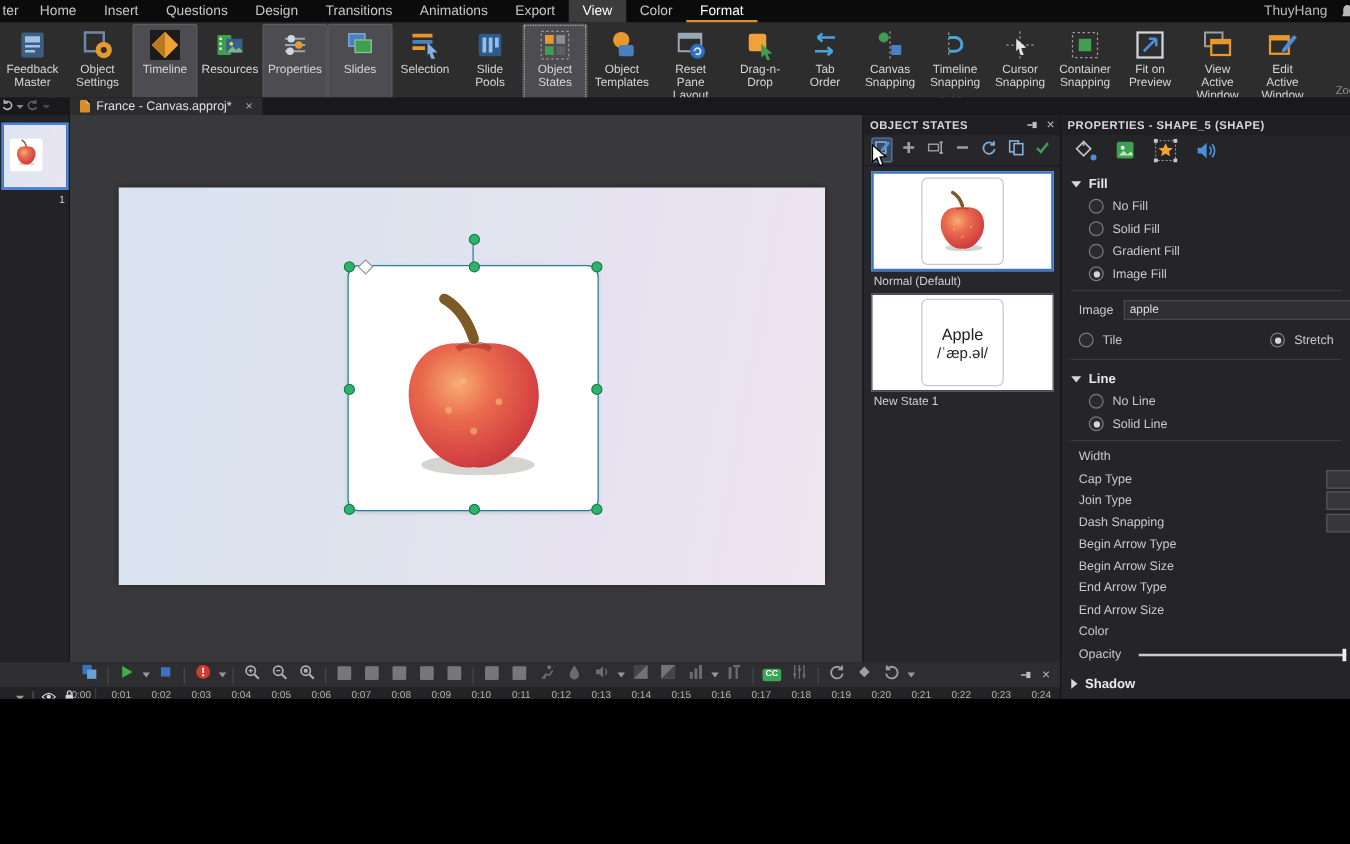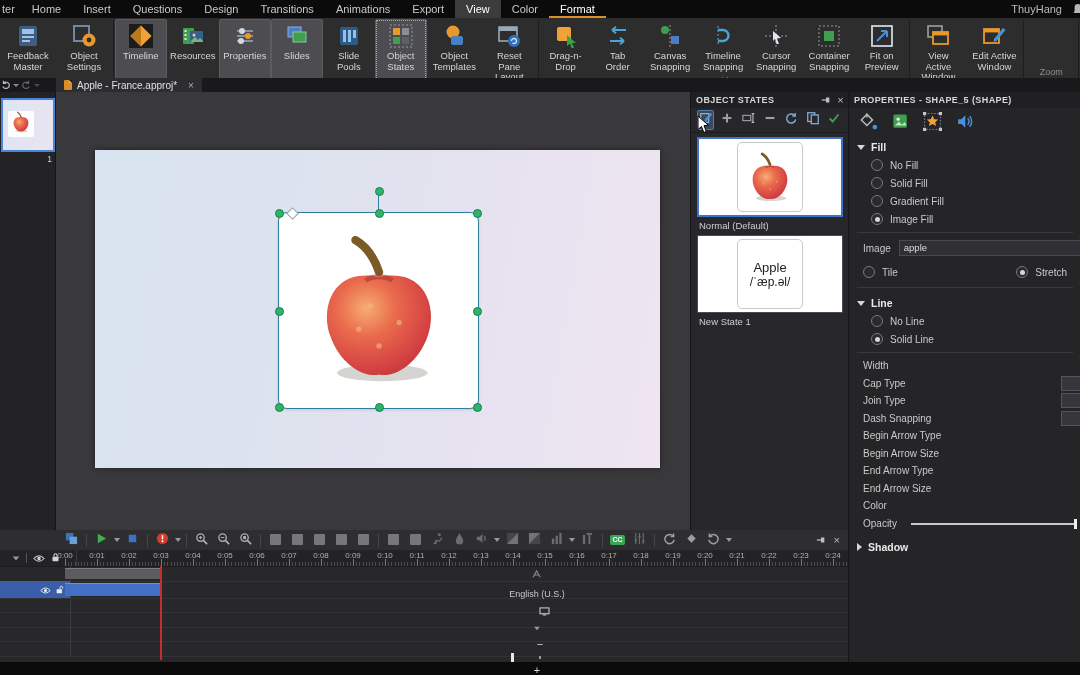--- a/index.html
+++ b/index.html
@@ -1,16 +1,16 @@
 <!DOCTYPE html>
 <html><head>
 <meta charset="utf-8">
 <style>
   html,body{margin:0;padding:0;background:#000;}
-  #app{position:relative;width:1080px;height:675px;overflow:hidden;background:#2d2d2d;
+  #app{position:relative;width:1080px;height:559px;overflow:hidden;background:#2d2d2d;
        font-family:"Liberation Sans","DejaVu Sans",sans-serif;color:#cfcfcf;
        -webkit-font-smoothing:antialiased;}
   
   .menubar{position:absolute;left:0;top:0;width:1080px;height:18px;background:#0b0b0b;
            display:flex;align-items:stretch;font-size:11px;color:#c8c8c8;}
   .menubar .mitem{padding:0 11px;line-height:18px;white-space:nowrap;cursor:default;}
   .menubar .mitem.partial{padding:0 6px 0 2px;}
   .menubar .mitem.active{background:#3c3c3c;color:#fff;}
   .menubar .mitem.contextual{color:#fff;box-shadow:inset 0 -2px 0 #d98e2b;}
   .menubar .user{margin-left:auto;padding:0 10px;line-height:18px;color:#bbb;}
@@ -230,20 +230,29 @@
           </div>
           <div class="rbtn pressed">
             <span class="ricon"><svg viewBox="0 0 26 26">
                 <rect x="4" y="4" width="13" height="10" fill="#4a7fc1" stroke="#8ab0dd"></rect>
                 <rect x="9" y="9" width="13" height="10" fill="#3f9e4f" stroke="#8cc79a"></rect>
               </svg></span>
             <span class="rlabel">Slides</span>
           </div>
           <div class="rbtn">
             <span class="ricon"><svg viewBox="0 0 26 26">
+                <rect x="3" y="4" width="16" height="3" fill="#e8992c"></rect>
+                <rect x="3" y="9" width="16" height="3" fill="#4a7fc1"></rect>
+                <rect x="3" y="14" width="10" height="3" fill="#e8992c"></rect>
+                <path d="M15 11 L23 19 L19 19 L21 24 L18 24 L16.5 19.5 L15 21 Z" fill="#7fb3e8"></path>
+              </svg></span>
+            <span class="rlabel">Selection</span>
+          </div>
+          <div class="rbtn">
+            <span class="ricon"><svg viewBox="0 0 26 26">
                 <rect x="4" y="4" width="18" height="18" rx="2" fill="#2f5a86"></rect>
                 <rect x="7" y="7" width="3" height="12" fill="#8fc1ea"></rect>
                 <rect x="12" y="7" width="3" height="12" fill="#8fc1ea"></rect>
                 <rect x="17" y="7" width="3" height="8" fill="#8fc1ea"></rect>
               </svg></span>
             <span class="rlabel">Slide Pools</span>
           </div>
           <div class="rbtn pressed dotted">
             <span class="ricon"><svg viewBox="0 0 26 26">
                 <rect x="2" y="2" width="22" height="22" fill="none" stroke="#9a9a9a" stroke-dasharray="2 2"></rect>
@@ -368,21 +377,21 @@
           </svg></span>
       <span class="hcaret"></span>
       <span><svg viewBox="0 0 16 16" style="opacity:.45">
             <path d="M11 6 a5 4.6 0 1 0 1 5" fill="none" stroke="#b8b8b8" stroke-width="1.8"></path>
             <path d="M11 2.5 v4 h-4" fill="none" stroke="#b8b8b8" stroke-width="1.8"></path>
           </svg></span>
       <span class="hcaret" style="opacity:.45"></span>
     </div>
     <div class="doctab">
       <span class="docicon"></span>
-      <span>Apple - France.approj*</span>
+      <span>France - Canvas.approj*</span>
       <span class="tabclose">×</span>
     </div>
   </div>
 
   <div class="slidespanel">
     <div class="sthumb">
       <div class="minicard">
           <span class="apple-s"><svg width="24" height="24" viewBox="0 0 100 100">
               <defs>
                 <radialGradient id="ag24" cx="0.38" cy="0.33" r="0.8">

